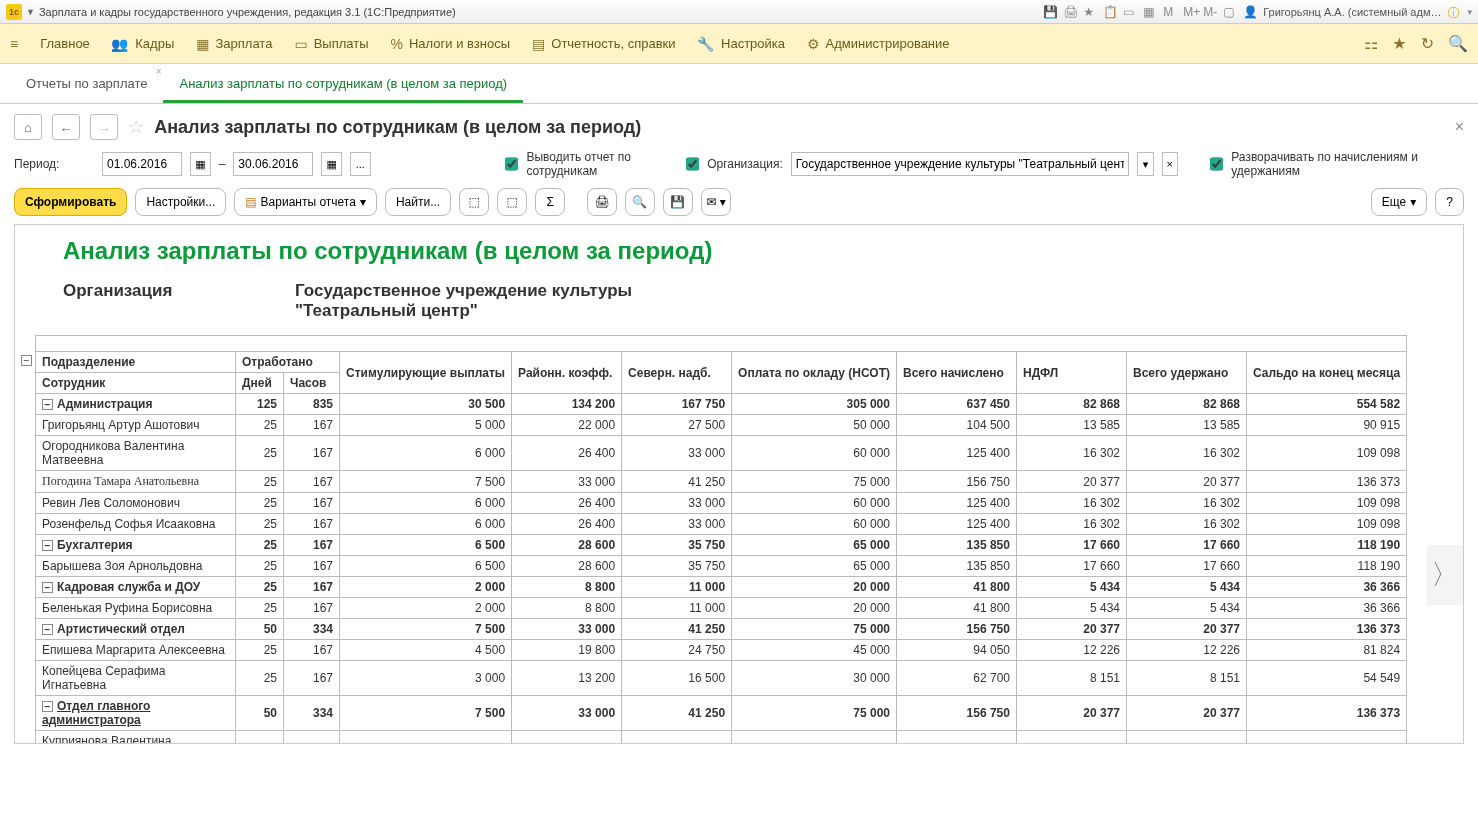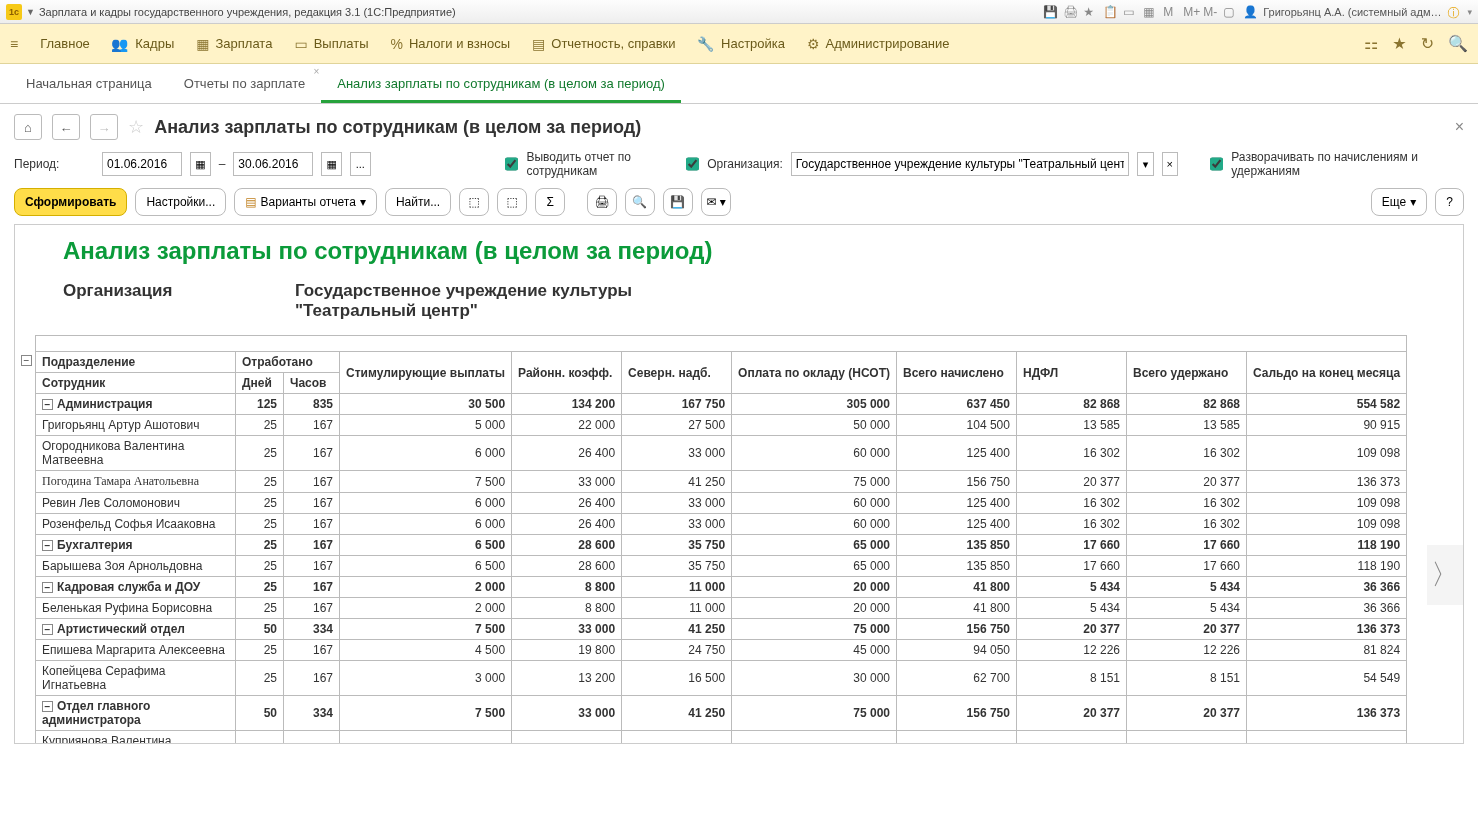--- a/index.html
+++ b/index.html
@@ -113,21 +113,20 @@
     </div>
   <div class="mainmenu-right">
     <span>⚏</span>
     <span>★</span>
     <span>↻</span>
     <span>🔍</span>
   </div>
 </div>
 
 <div class="tabs">
-  <div class="tab"><span>Начальная страница</span></div>
   <div class="tab"><span>Отчеты по зарплате</span><span class="close">×</span></div>
   <div class="tab active"><span>Анализ зарплаты по сотрудникам (в целом за период)</span></div>
 </div>
 
 <div class="pagetop">
   <button class="nav-btn">⌂</button>
   <button class="nav-btn">←</button>
   <button class="nav-btn" style="color:#bbb">→</button>
   <span class="star">☆</span>
   <span class="page-title">Анализ зарплаты по сотрудникам (в целом за период)</span>
@@ -376,21 +375,21 @@
           <td>3 000</td>
           <td>13 200</td>
           <td>16 500</td>
           <td>30 000</td>
           <td>62 700</td>
           <td>8 151</td>
           <td>8 151</td>
           <td>54 549</td>
         </tr>
         <tr class="dept">
-          <td class="l" style="max-width: 200px; white-space: normal;"><span class="exp">−</span>Отдел главного администратора</td>
+          <td class="l" style="max-width: 200px; white-space: normal; text-decoration: underline;"><span class="exp">−</span>Отдел главного администратора</td>
           <td>50</td>
           <td>334</td>
           <td>7 500</td>
           <td>33 000</td>
           <td>41 250</td>
           <td>75 000</td>
           <td>156 750</td>
           <td>20 377</td>
           <td>20 377</td>
           <td>136 373</td>

